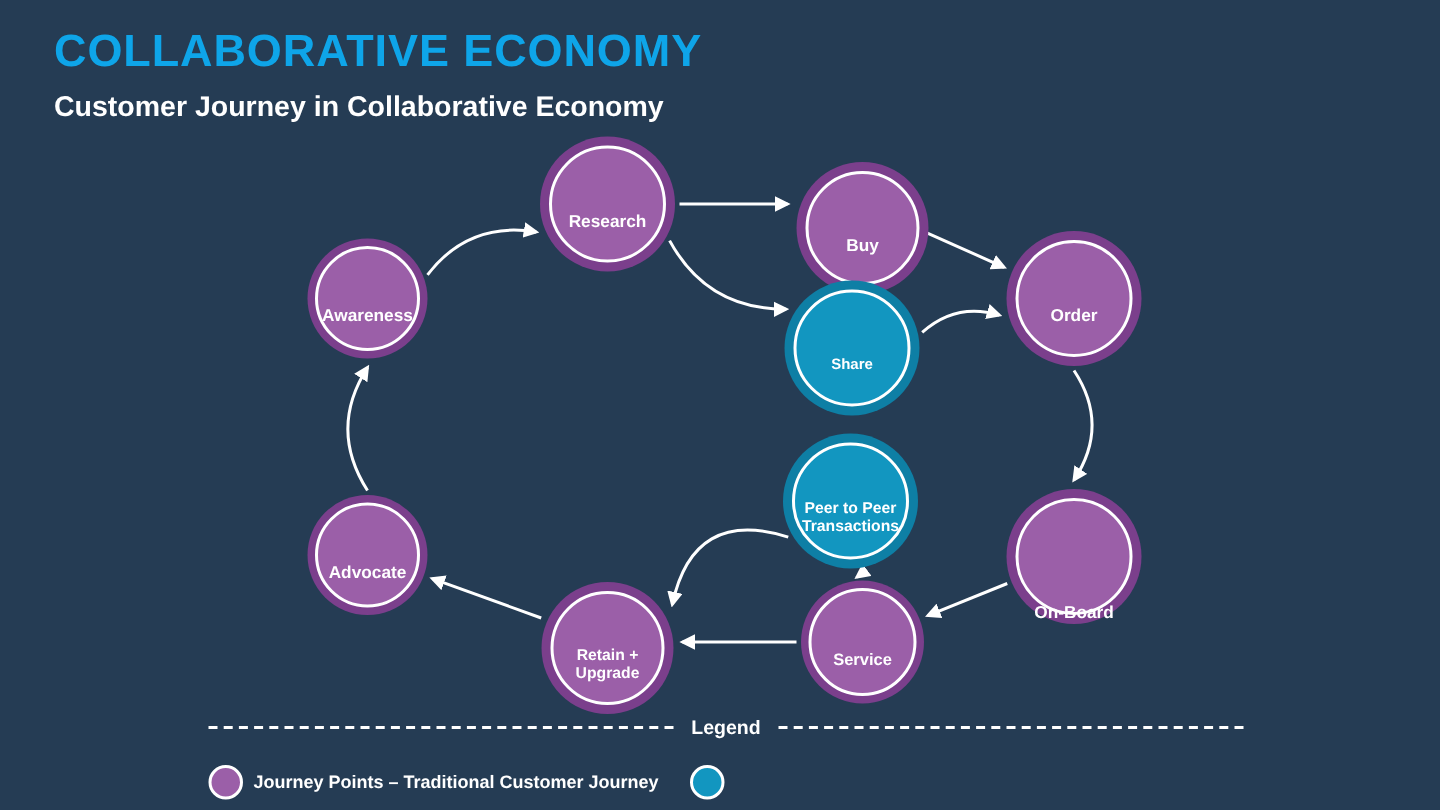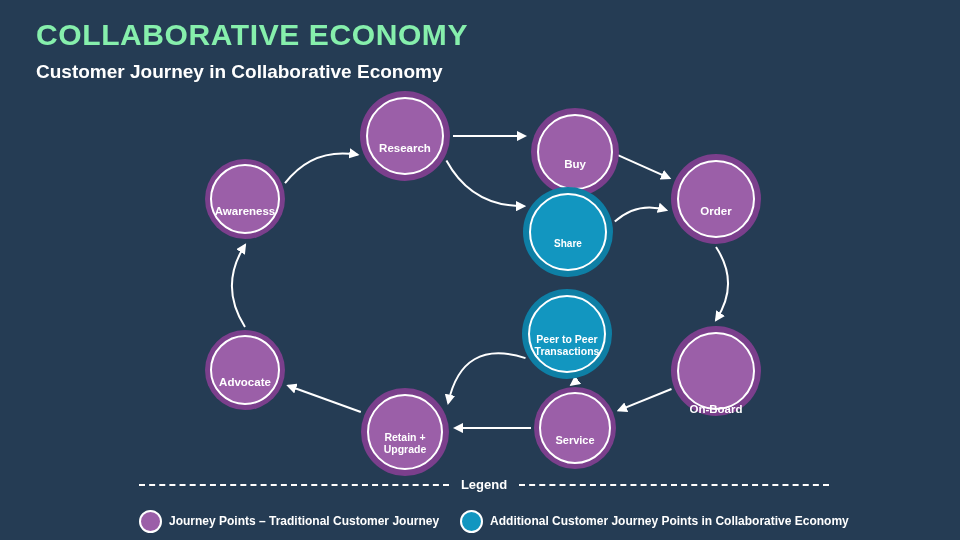--- a/index.html
+++ b/index.html
@@ -14,21 +14,21 @@
     position:relative;
     width:960px; height:540px;
     background:#253c54;
   }
 
   
   #title {
     position:absolute; left:36px; top:18px;
     font-size:30px; font-weight:bold;
     letter-spacing:0.6px;
-    color:#86efac;
+    color:#0ea5e9;
     white-space:nowrap;
   }
   #subtitle {
     position:absolute; left:36px; top:61px;
     font-size:19px; font-weight:bold;
     color:#ffffff;
     white-space:nowrap;
   }
 
   
@@ -179,17 +179,16 @@
     <span class="dashline"></span>
   </div>
 
   <div id="legend-items">
       <div class="legend-item">
         <span class="legend-swatch" style="background: rgb(155, 95, 168);"></span>
         <span class="legend-label">Journey Points – Traditional Customer Journey</span>
       </div>
       <div class="legend-item" style="margin-left: 14px;">
         <span class="legend-swatch" style="background: rgb(18, 150, 192);"></span>
-        <span class="legend-label">Additional Customer Journey Points in Collaborative Economy</span>
       </div>
     </div>
 
 </div>
 
 </body></html>

